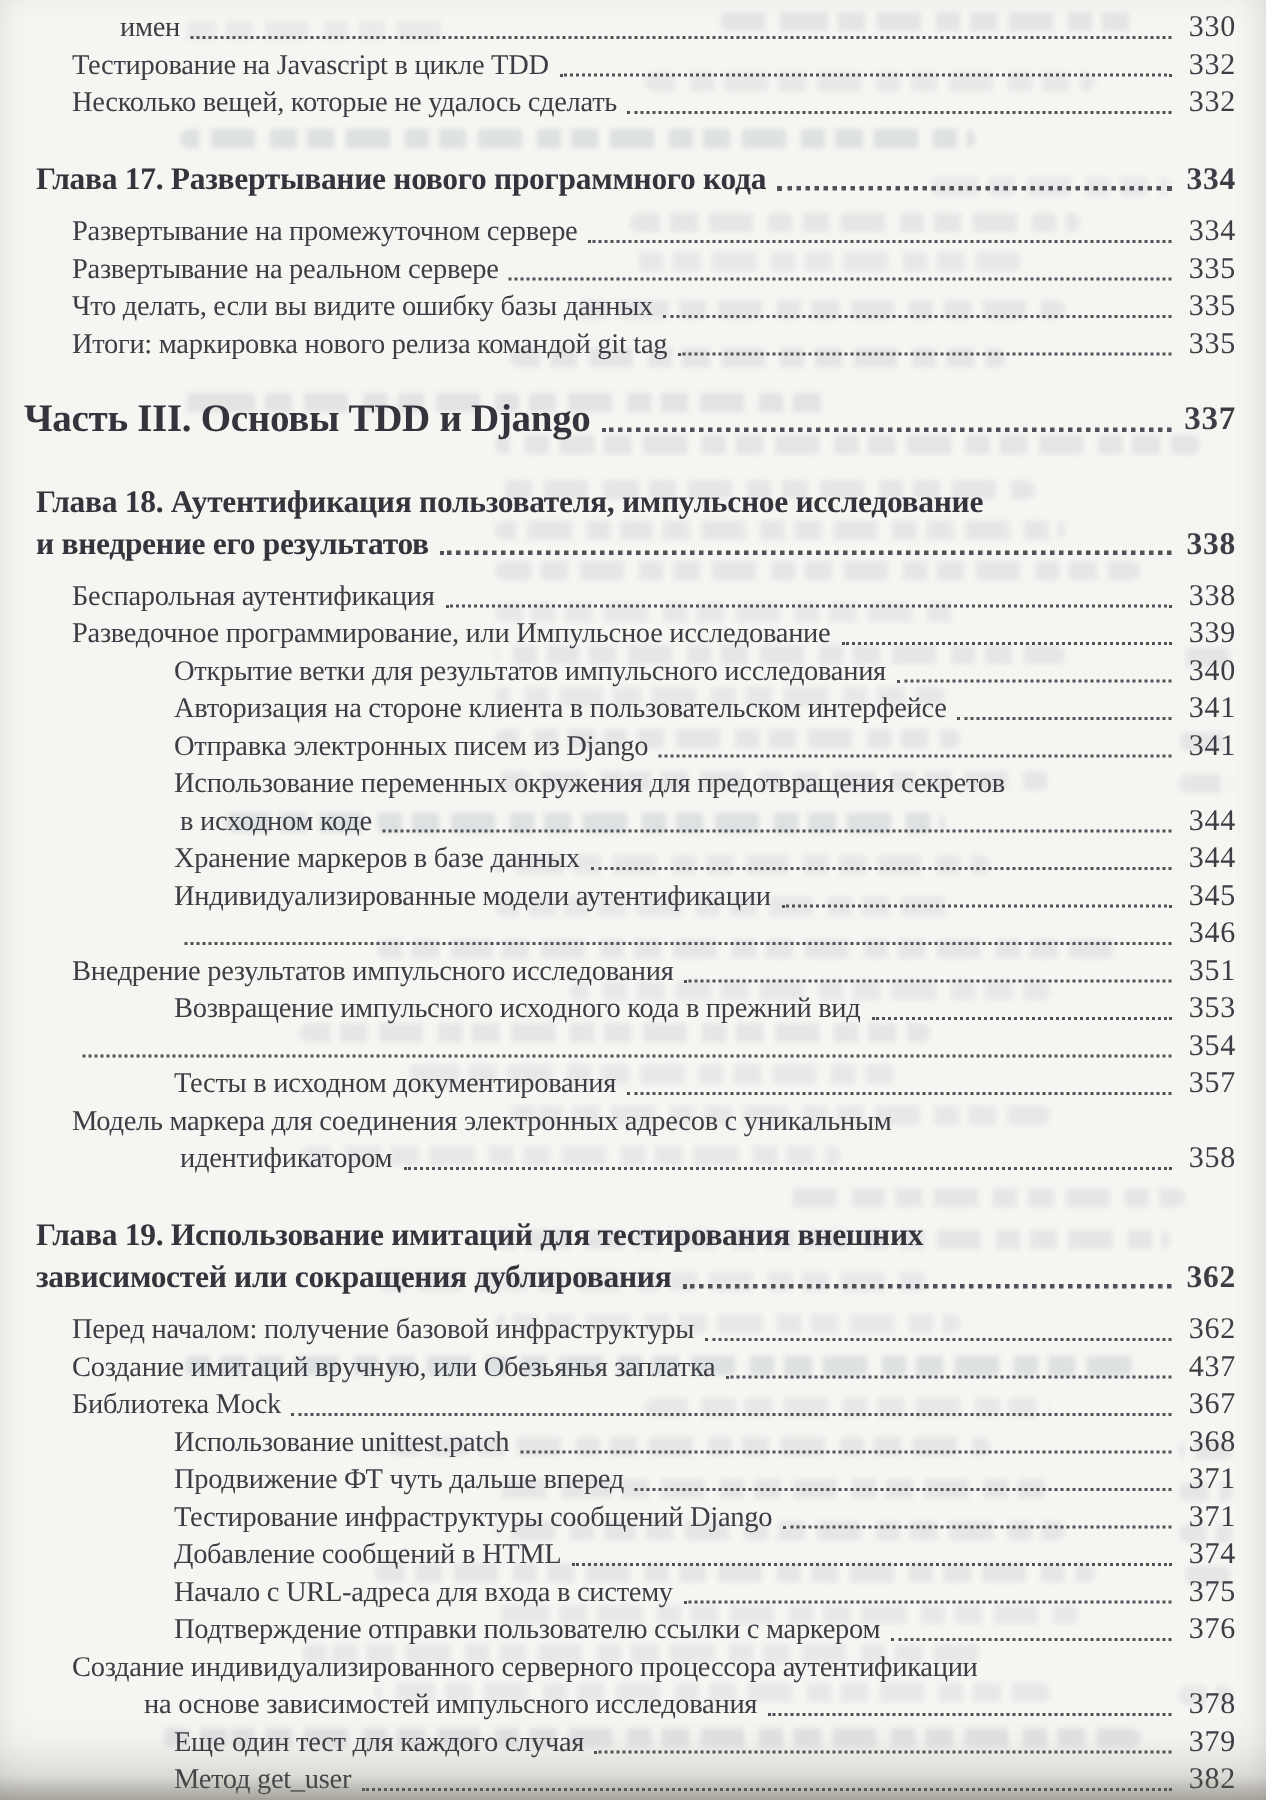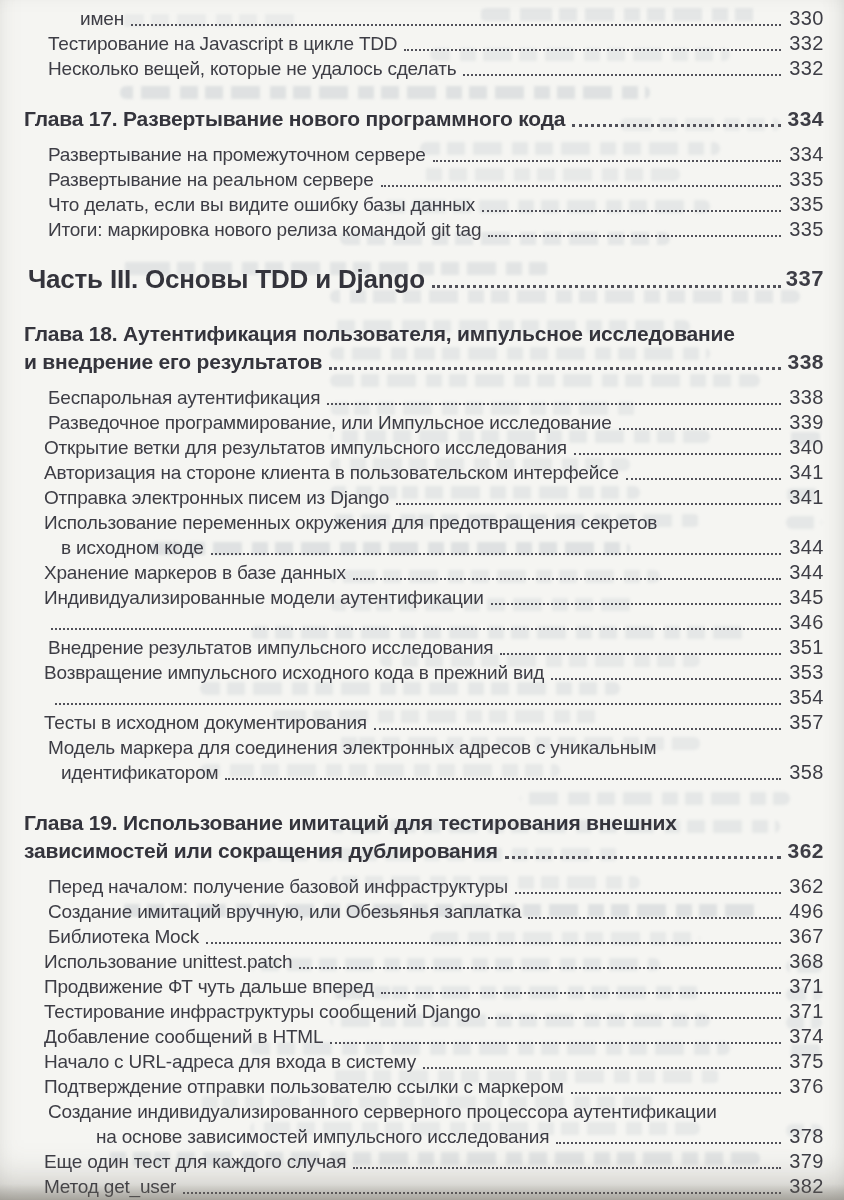--- a/index.html
+++ b/index.html
@@ -41,51 +41,51 @@
     position:absolute;height:13px;border-radius:6px;
     background:repeating-linear-gradient(90deg,
       rgba(var(--ghost),.9) 0 16px, rgba(var(--ghost),0) 16px 23px,
       rgba(var(--ghost),.9) 23px 41px, rgba(var(--ghost),0) 41px 49px,
       rgba(var(--ghost),.9) 49px 78px, rgba(var(--ghost),0) 78px 88px);
     filter:blur(1.6px);
   }
 
   
   .toc{position:relative;z-index:3;padding:6px 20px 0 0;}
-  .row{display:flex;line-height:25px;font-size:19px;letter-spacing:-0.2px;}
+  .row{display:flex;line-height:25px;font-size:19px;letter-spacing:-0.2px;font-family:Liberation Serif, serif;}
   .row .title{white-space:nowrap;}
   .row .dots{
     flex:1 1 auto;align-self:flex-end;
     margin:0 5px 5px 7px;
     border-bottom:2px dotted var(--leader);
     min-width:12px;
   }
   .row .pg{
     text-align:right;min-width:38px;font-size:20px;
     letter-spacing:.5px;color:var(--ink);
   }
   .row.no-page .title{flex:1 1 auto;}
 
   .lvl-section{padding-left:48px;}
-  .lvl-subsection{padding-left:44px;}
+  .lvl-subsection{padding-left:116px;}
   .lvl-cont-a{padding-left:80px;}
   .lvl-cont-b{padding-left:96px;}
-  .lvl-cont-c{padding-left:61px;}
+  .lvl-cont-c{padding-left:120px;}
 
   .lvl-chapter{
     padding-left:24px;font-weight:bold;font-size:21px;line-height:28px;
     color:var(--heading);letter-spacing:-0.2px;
   }
   .lvl-chapter .dots{border-bottom-width:3px;margin-bottom:6px;}
   .lvl-chapter .pg{font-weight:bold;font-size:21px;}
   .chapter-start{margin-top:24px;}
   .after-chapter{margin-top:9px;}
 
   .lvl-part{
-    padding-left:28px;font-weight:bold;font-size:26px;line-height:34px;
+    padding-left:16px;font-weight:bold;font-size:26px;line-height:34px;
     color:var(--heading);margin-top:20px;margin-bottom:7px;
   }
   .lvl-part .dots{border-bottom-width:3px;margin-bottom:8px;}
   .lvl-part .pg{font-weight:bold;font-size:22px;}
 </style>
 </head>
 <body>
 
 <div class="page">
   <div class="ghost-layer">
@@ -277,21 +277,21 @@
         <span class="pg">362</span>
       </div>
       <div class="row lvl-section after-chapter">
         <span class="title">Перед началом: получение базовой инфраструктуры</span>
         <span class="dots"></span>
         <span class="pg">362</span>
       </div>
       <div class="row lvl-section">
         <span class="title">Создание имитаций вручную, или Обезьянья заплатка</span>
         <span class="dots"></span>
-        <span class="pg">496</span>
+        <span class="pg">437</span>
       </div>
       <div class="row lvl-section">
         <span class="title">Библиотека Mock</span>
         <span class="dots"></span>
         <span class="pg">367</span>
       </div>
       <div class="row lvl-subsection">
         <span class="title">Использование unittest.patch</span>
         <span class="dots"></span>
         <span class="pg">368</span>

